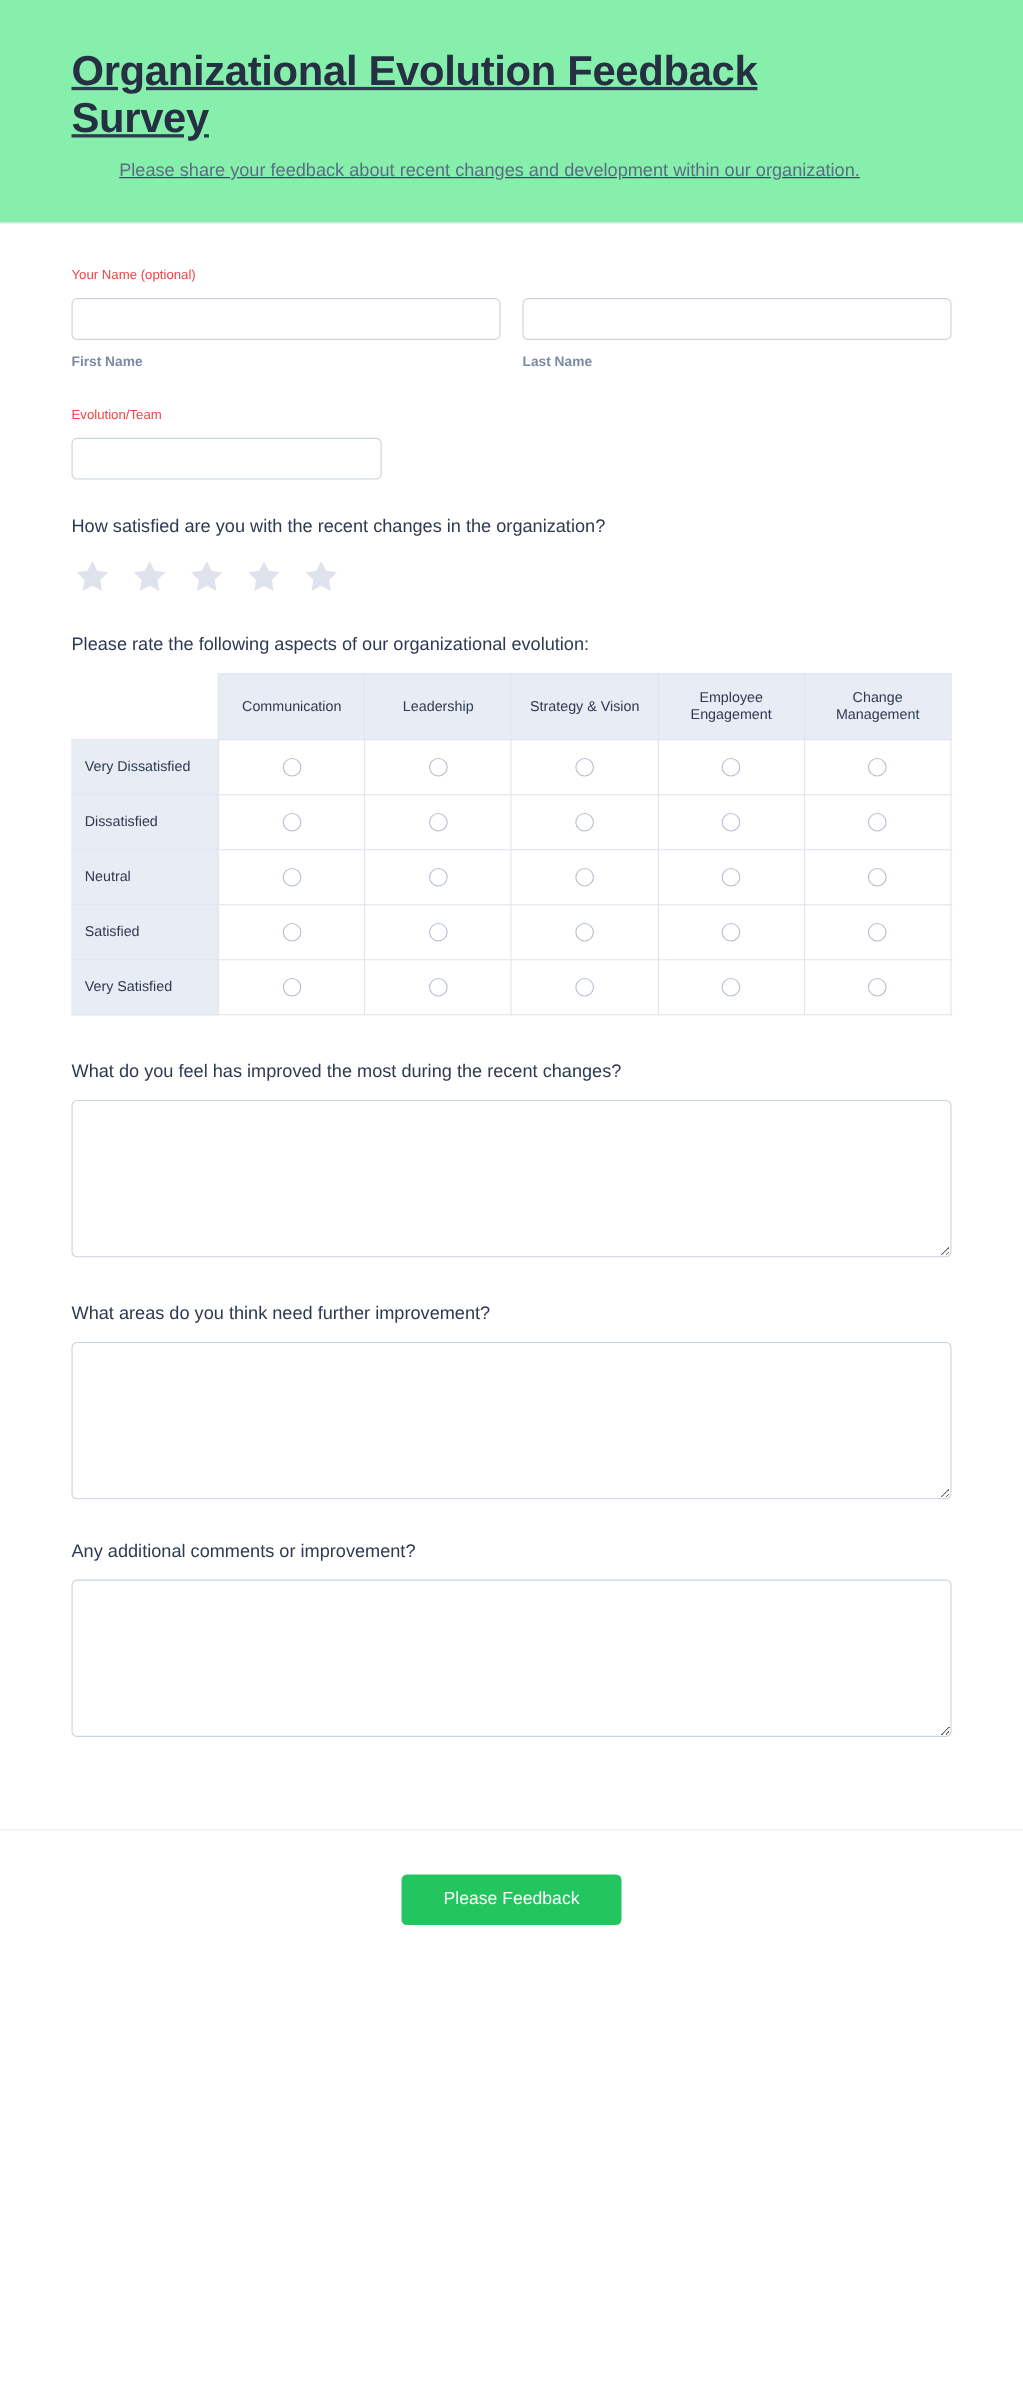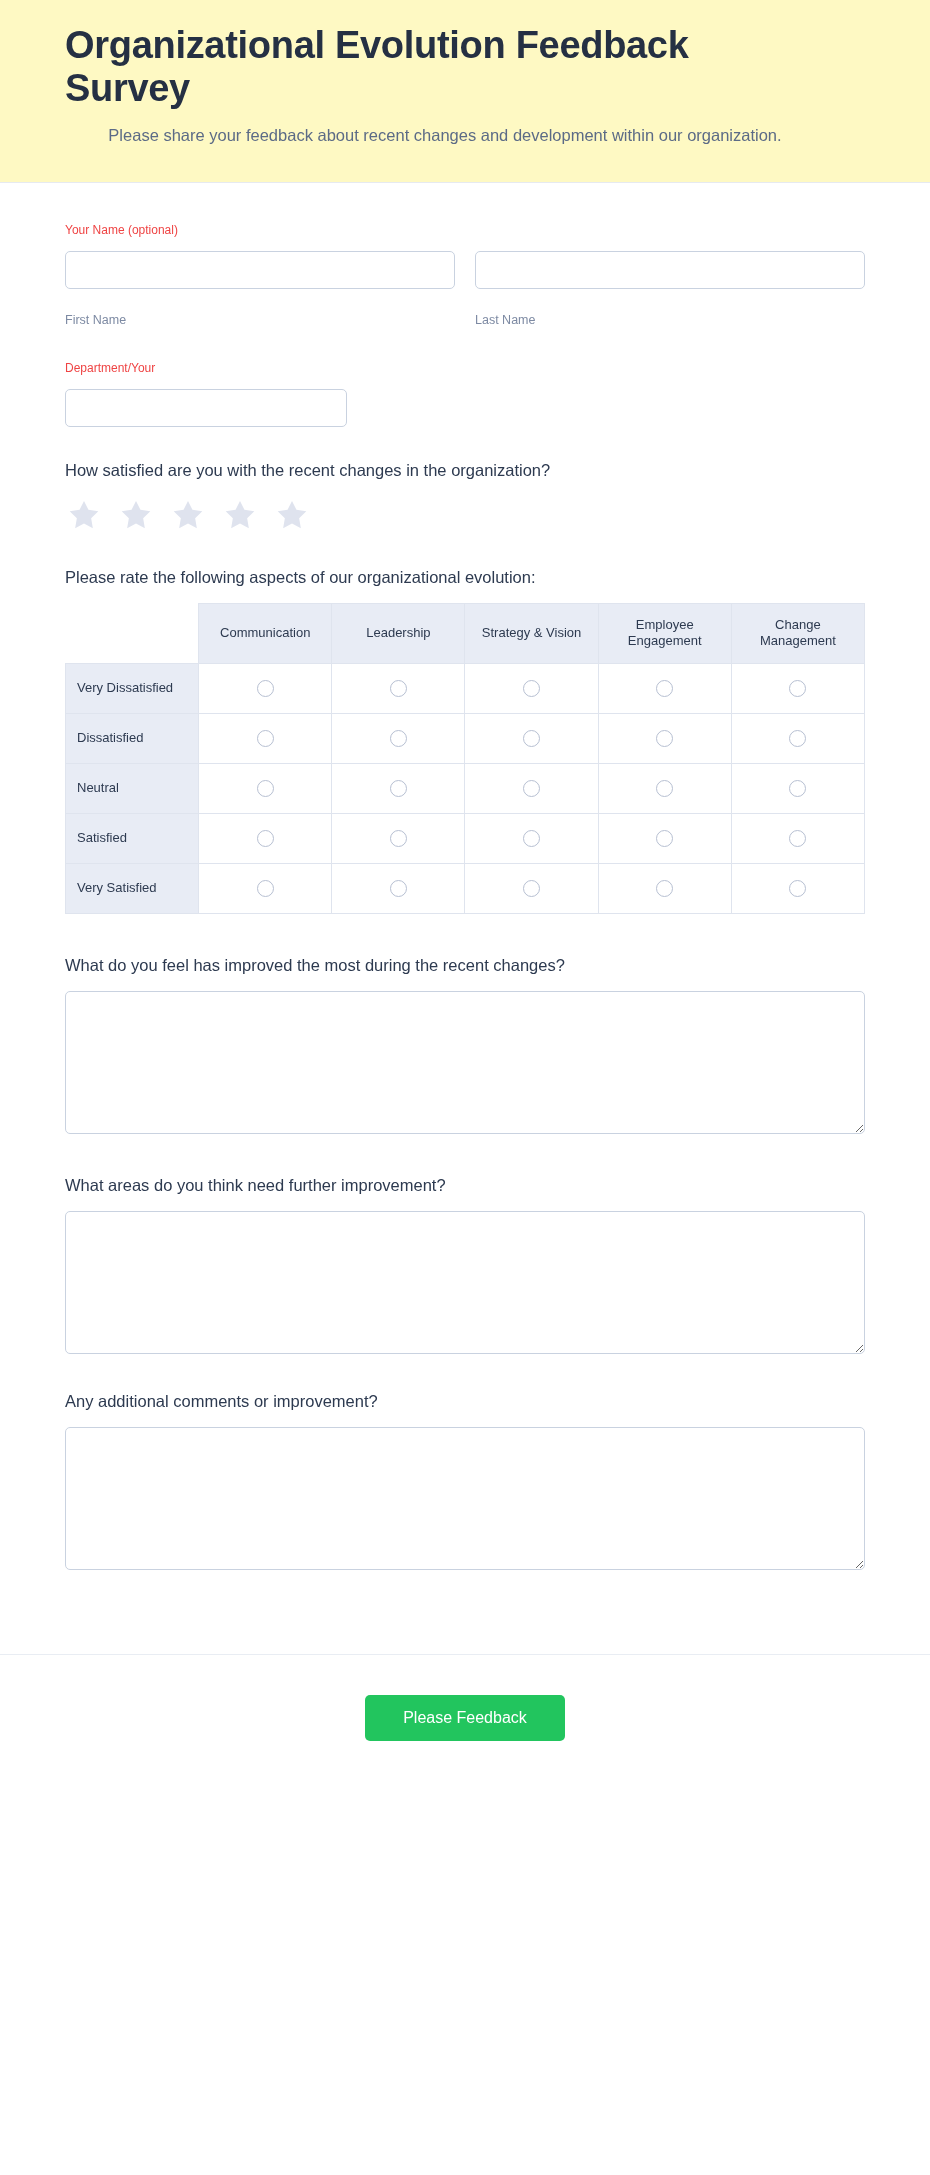--- a/index.html
+++ b/index.html
@@ -9,23 +9,24 @@
     background: #ffffff;
     font-family: "Liberation Sans", sans-serif;
     color: #2d3a50;
     -webkit-font-smoothing: antialiased;
   }
 
   .page { width: 930px; min-height: 2175px; background: #ffffff; position: relative; }
 
   
   .form-header {
-    padding: 24px 65px 34px 65px;
+    padding: 44px 65px 34px 65px;
     border-bottom: 1px solid #e6eaf0;
-    background: #fef9c3;
+    background: #86efac;
+    text-decoration: underline;
   }
   .form-title {
     font-size: 38px;
     line-height: 1.12;
     font-weight: bold;
     color: #253043;
     margin: 0 0 14px 0;
     letter-spacing: -0.3px;
     max-width: 680px;
   }
@@ -71,22 +72,22 @@
     font-size: 15px;
     color: #2d3a50;
     padding: 6px 11px;
     outline: none;
   }
 
   .sub-label {
     display: block;
     font-size: 12.5px;
     color: #7d8aa3;
-    margin-top: 24px;
-    font-weight: normal;
+    margin-top: 13px;
+    font-weight: bold;
   }
 
   
   .name-row { display: flex; gap: 20px; }
   .name-col { flex: 1 1 0; min-width: 0; }
 
   .dept-wrap { width: 282px; }
 
   
   .star-row { display: flex; gap: 14px; align-items: center; margin-top: 6px; }
@@ -208,21 +209,21 @@
           <span class="sub-label">First Name</span>
         </div>
         <div class="name-col">
           <input class="text-input" type="text" style="">
           <span class="sub-label">Last Name</span>
         </div>
       </div>
     </div>
 
     <div class="field-block">
-      <label class="field-label">Department/Your</label>
+      <label class="field-label">Evolution/Team</label>
       <div class="dept-wrap">
         <input class="text-input" type="text" style="">
       </div>
     </div>
 
     <div class="field-block">
       <label class="question-label">How satisfied are you with the recent changes in the organization?</label>
       <div class="star-row" id="star-row">
           <button class="star-btn" type="button">
             <svg width="36" height="36" viewBox="0 0 24 24">

